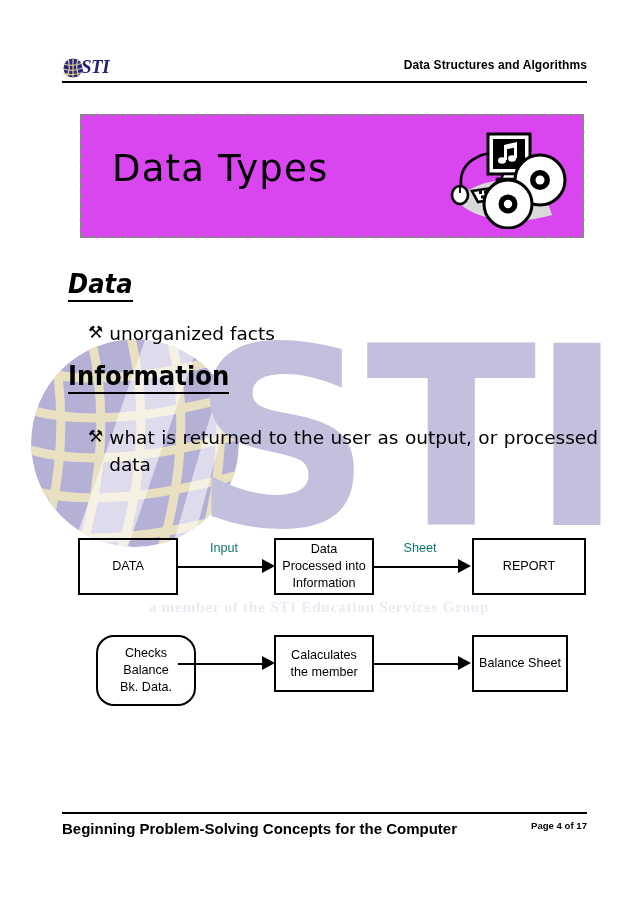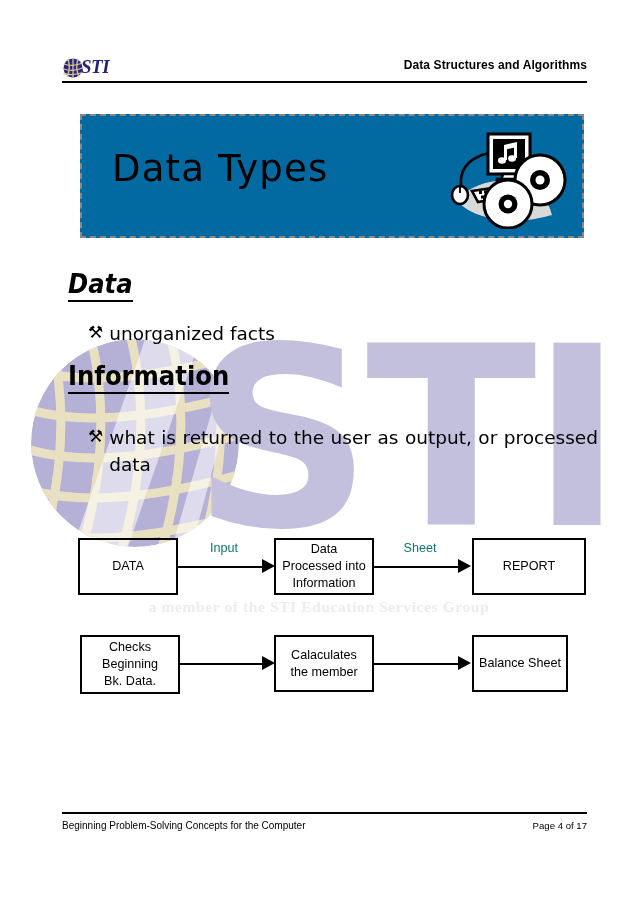--- a/index.html
+++ b/index.html
@@ -106,21 +106,21 @@
   }
 
   
   .title-box {
     position: absolute;
     left: 80px;
     top: 114px;
     width: 504px;
     height: 124px;
     border: 2px dashed #888;
-    background: #0369a1;
+    background: #d946ef;
     z-index: 3;
     box-sizing: border-box;
   }
   .title-text {
     position: absolute;
     left: 30px;
     top: 31px;
     font-family: "DejaVu Sans", sans-serif;
     font-size: 37px;
     line-height: 44px;
@@ -228,30 +228,30 @@
     left: 0;
     top: 0;
     width: 525px;
     height: 0;
     border-top: 2.6px solid #000;
   }
   .footer-left {
     position: absolute;
     left: 0;
     top: 8px;
-    font-size: 10px;
-    font-weight: normal;
+    font-size: 15px;
+    font-weight: bold;
     color: #000;
   }
   .footer-right {
     position: absolute;
     right: 0;
     top: 8px;
     font-size: 9.6px;
-    font-weight: normal;
+    font-weight: bold;
     color: #000;
     margin-left: 48px;
   }
 </style>
 </head>
 <body>
 
 <div class="page">
 
   <div class="watermark">
@@ -385,23 +385,23 @@
       </div>
 
       <div class="arrow-line" style="left:374px; top:566px; width:86px;"></div>
       <div class="arrow-head" style="left:458px; top:559px;"></div>
       <div class="arrow-label" style="left:380px; top:540px; width:80px;">Sheet</div>
 
       <div class="fbox" style="left:472px; top:538px; width:114px; height:57px;">REPORT</div>
     </div>
 
     <div class="flow flow-2">
-      <div class="fbox" style="left:80px; top:635px; width:100px; height:59px; flex-direction:column;">
+      <div class="fbox" style="left:96px; top:635px; width:100px; height:71px; flex-direction:column;border-radius:18px;">
         <span>Checks</span>
-        <span>Beginning</span>
+        <span>Balance</span>
         <span>Bk. Data.</span>
       </div>
 
       <div class="arrow-line" style="left:178px; top:663px; width:86px;"></div>
       <div class="arrow-head" style="left:262px; top:656px;"></div>
 
       <div class="fbox" style="left:274px; top:635px; width:100px; height:57px; flex-direction:column;">
         <span>Calaculates</span>
         <span>the member</span>
       </div>

